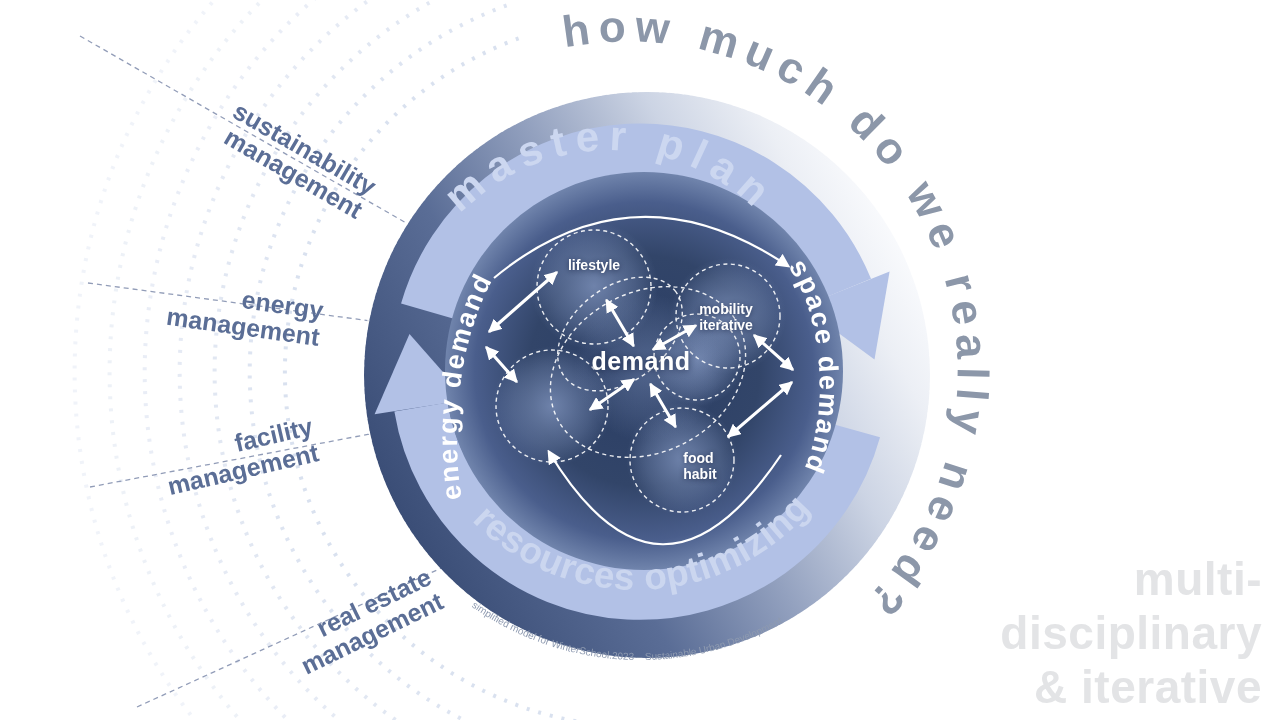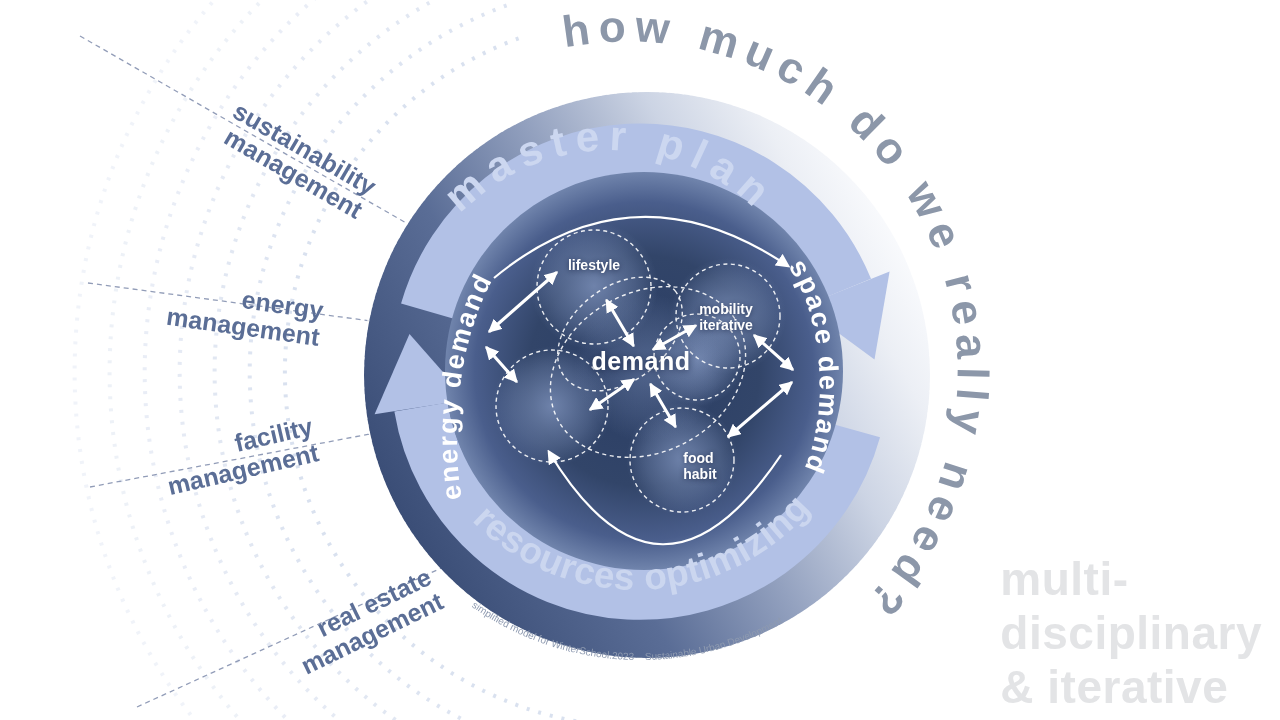--- a/index.html
+++ b/index.html
@@ -20,21 +20,21 @@
   }
   .persona{
     color:#ffffff;font-weight:bold;font-size:25px;letter-spacing:.5px;
     text-shadow:0 1px 6px rgba(15,25,55,.6);
   }
   .mgmt{
     color:#5b6e96;font-weight:bold;font-size:25px;line-height:1.06;text-align:right;
     width:max-content;
   }
   .corner{
-    position:absolute;right:18px;top:553px;text-align:left;white-space:pre-line;
+    position:absolute;right:18px;top:553px;text-align:right;white-space:pre-line;
     color:#e3e4e6;font-weight:bold;font-size:46px;line-height:1.17;letter-spacing:.5px;
   }
 </style>
 </head>
 <body>
 
 <div id="stage">
 
 <svg width="1280" height="720" viewBox="0 0 1280 720">
   <defs>

